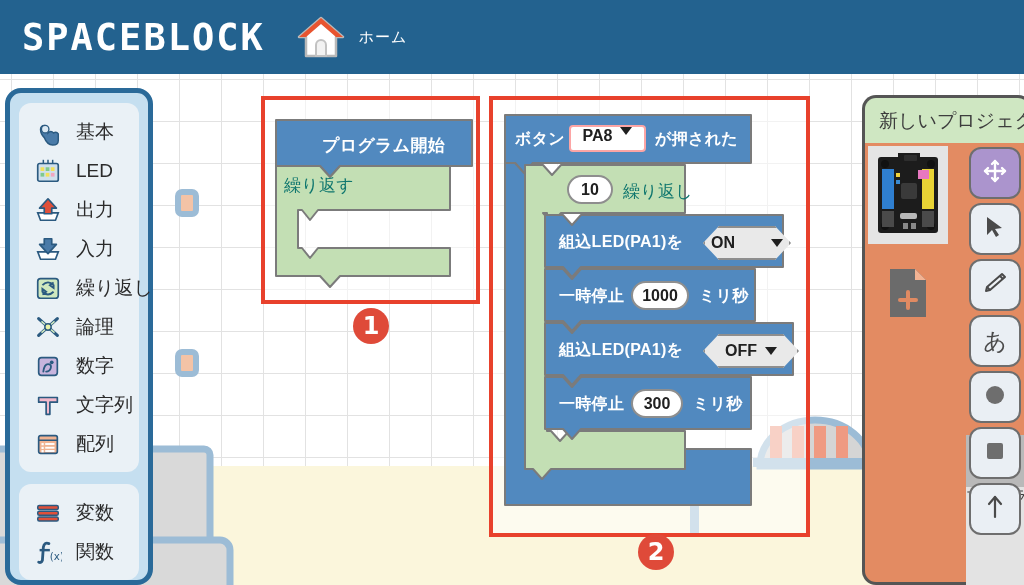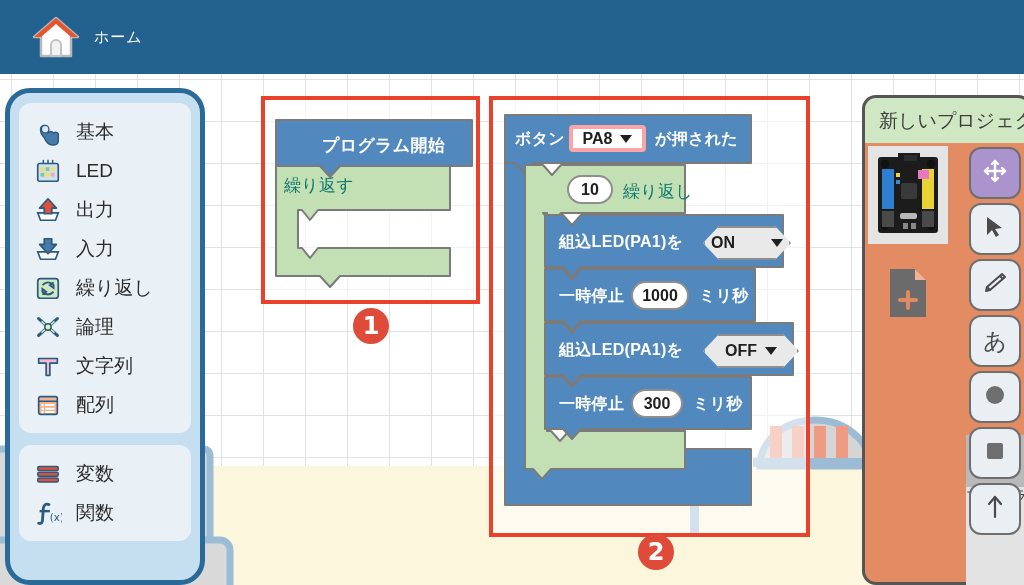--- a/index.html
+++ b/index.html
@@ -35,23 +35,23 @@
       linear-gradient(to right, #e2e2e2 1px, transparent 1px),
       linear-gradient(to bottom, #e2e2e2 1px, transparent 1px);
     background-size:42px 42px;
     background-position: 11px 5px;
     z-index:1;
   }
   #bg-art { position:absolute; left:0; top:74px; width:1024px; height:511px; z-index:2; pointer-events:none; }
 
   
   #sidebar {
-    position:absolute; left:5px; top:88px; width:200px; height:497px;
+    position:absolute; left:5px; top:88px; width:148px; height:497px;
     background:#c5dff0; border:5px solid #2a6a99;
-    border-radius:25px; z-index:30;
+    border-radius:16px; z-index:30;
     padding:10px 9px;
   }
   .sb-group {
     background:#eaf1f6; border-radius:12px; padding:9px 0;
   }
   .sb-group + .sb-group { margin-top:12px; }
   .sb-item {
     display:flex; align-items:center; height:39px; padding-left:14px; gap:13px; cursor:pointer;
   }
   .sb-ic { width:30px; height:30px; flex:0 0 30px; display:flex; align-items:center; justify-content:center; }
@@ -73,22 +73,22 @@
     position:absolute; color:#ffffff; font-size:16px; font-weight:bold;
     white-space:nowrap; z-index:3; letter-spacing:0.3px;
   }
   .blk-txt.dark { color:#0f766e; font-weight:normal; }
   .field-round {
     position:absolute; background:#ffffff; border:2px solid #8e8e8e;
     border-radius:18px; display:flex; align-items:center; justify-content:center;
     color:#202020; font-weight:bold; font-size:16px; z-index:4; cursor:pointer;
   }
   .field-rect {
-    position:absolute; background:#ffffff; border:4px solid #fca5a5;
-    border-radius:4px; display:flex; align-items:center; justify-content:center;
+    position:absolute; background:#ffffff; border:2px solid #fca5a5;
+    border-radius:4px; display:flex; justify-content:center;
     gap:8px; color:#202020; font-weight:bold; font-size:16px; z-index:4; cursor:pointer;
   }
   .field-hex {
     position:absolute; background:#e9e9e9; border:2px solid #8e8e8e; z-index:4; cursor:pointer;
     clip-path: polygon(16px 0, calc(100% - 16px) 0, 100% 50%, calc(100% - 16px) 100%, 16px 100%, 0 50%);
     display:flex; align-items:center; justify-content:center; gap:8px;
     color:#202020; font-weight:bold; font-size:16px;
   }
   .caret { width:0; height:0; border-left:6px solid transparent; border-right:6px solid transparent; border-top:8px solid #202020; }
 
@@ -151,20 +151,21 @@
       <rect x="178" y="118" width="18" height="22" rx="4"></rect>
       <rect x="178" y="278" width="18" height="22" rx="4"></rect>
     </g>
     <rect x="690" y="400" width="9" height="60" fill="#9cbcd6"></rect>
     <g stroke="#9cbcd6" stroke-width="7" fill="#d9d9d9">
       <rect x="-30" y="466" width="260" height="60" rx="10"></rect>
     </g>
   </svg>
 
   <div id="header">
+    <div id="logo">SPACEBLOCK</div>
     <div id="home-btn">
       <span id="home-icon">
         <svg viewBox="0 0 48 44" width="48" height="44">
           <path d="M24 3 L46 22 L39 22 L39 41 L9 41 L9 22 L2 22 Z" fill="#ffffff" stroke="#b9b9b9" stroke-width="2.5" stroke-linejoin="round"></path>
           <path d="M24 3 L46 22 L39 22 L24 9 L9 22 L2 22 Z" fill="#e8542f"></path>
           <path d="M19 41 L19 30 a5 5 0 0 1 10 0 L29 41 Z" fill="#f2f2f2" stroke="#c2c2c2" stroke-width="2"></path>
         </svg>
       </span>
       <span id="home-label">ホーム</span>
     </div>
@@ -244,20 +245,30 @@
         <span class="sb-ic">
           <svg viewBox="0 0 30 30" width="28" height="28">
             <path d="M5 6 L25 24 M25 6 L5 24" stroke="#2b5a80" stroke-width="3.4" fill="none" stroke-linecap="round"></path>
             <path d="M8 9 L22 21 M22 9 L8 21" stroke="#cfe8bf" stroke-width="1.6" fill="none"></path>
             <circle cx="15" cy="15" r="3.4" fill="#e9f2a8" stroke="#2b5a80" stroke-width="1.6"></circle>
           </svg>
         </span>
         <span class="sb-label">論理</span>
       </div>
 
+      <div class="sb-item">
+        <span class="sb-ic">
+          <svg viewBox="0 0 30 30" width="28" height="28">
+            <rect x="5" y="6" width="20" height="19" rx="3" fill="#c8b4dd" stroke="#2b5a80" stroke-width="1.8"></rect>
+            <path d="M10 21 q1-8 5-8 q4 0 3 4 q-1 4-5 4" fill="none" stroke="#2b5a80" stroke-width="2" stroke-linecap="round"></path>
+            <circle cx="19" cy="11" r="2" fill="#2b5a80"></circle>
+          </svg>
+        </span>
+        <span class="sb-label">数字</span>
+      </div>
 
       <div class="sb-item">
         <span class="sb-ic">
           <svg viewBox="0 0 30 30" width="28" height="28">
             <path d="M5 7 L25 7 L25 12 L17 12 L17 25 L13 25 L13 12 L5 12 Z" fill="#f3b9cb" stroke="#2b5a80" stroke-width="1.8" stroke-linejoin="round"></path>
           </svg>
         </span>
         <span class="sb-label">文字列</span>
       </div>
 

